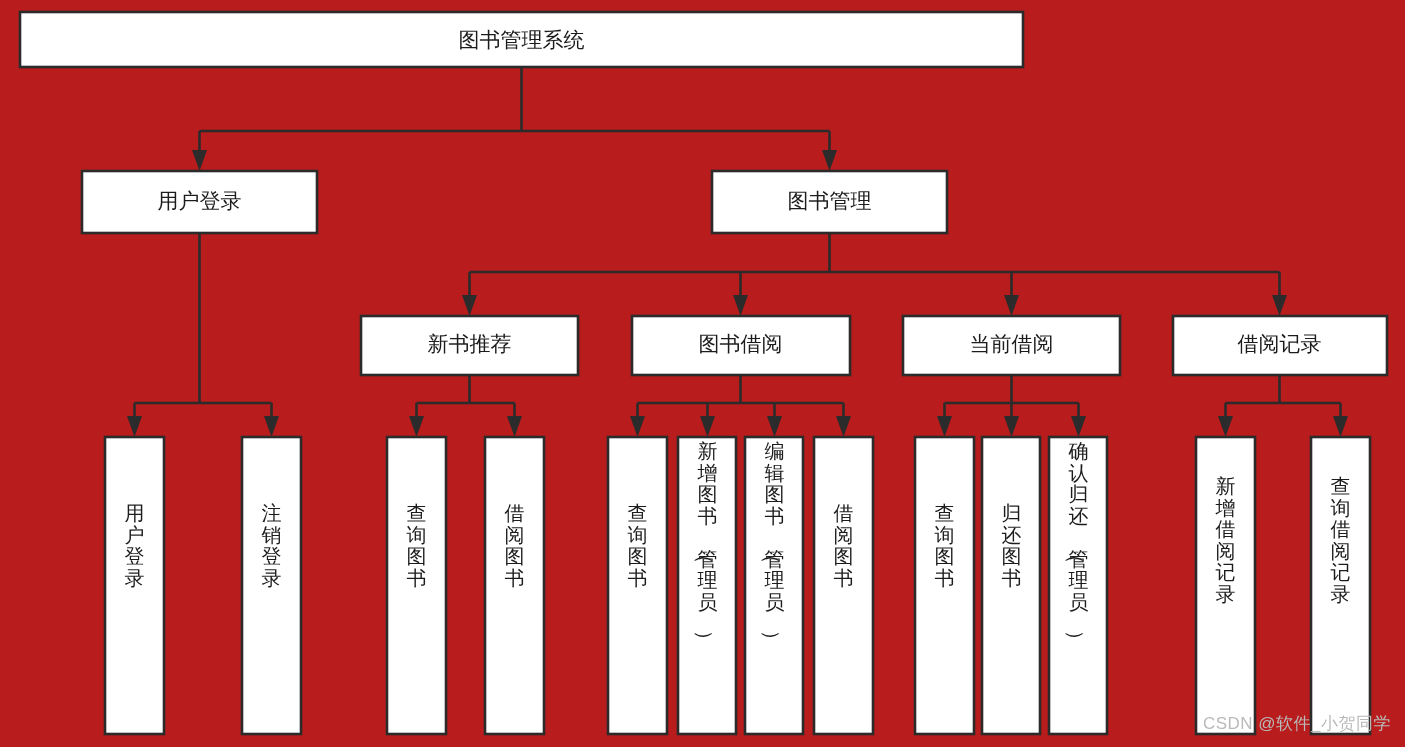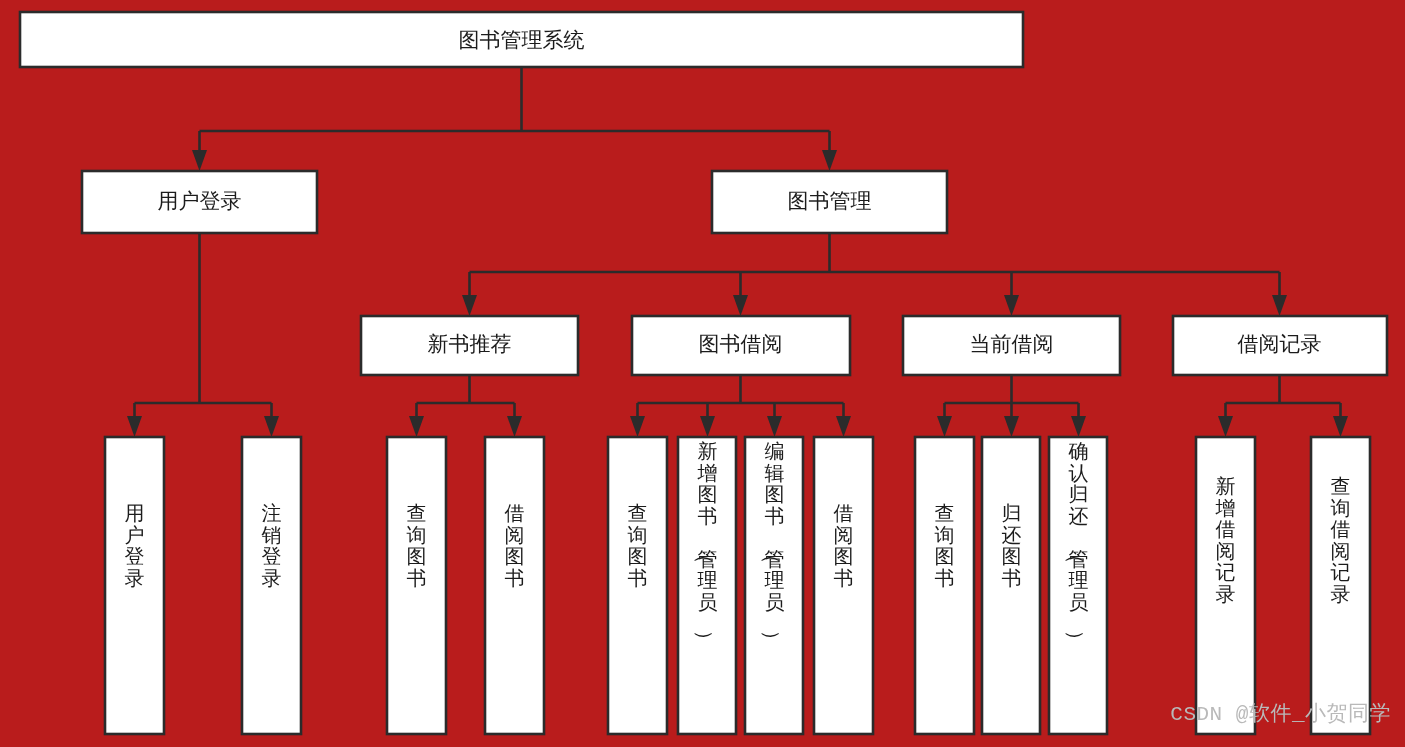--- a/index.html
+++ b/index.html
@@ -49,23 +49,23 @@
   }
   .node-label-vertical {
     font-family: "Liberation Sans", "DejaVu Sans", sans-serif;
     fill: #1c1c1c;
     font-size: 20px;
     text-anchor: middle;
   }
   .watermark {
     position: absolute;
     right: 14px;
-    bottom: 20px;
-    font-family: Liberation Mono, monospace;
-    font-size: 21px;
+    bottom: 12px;
+    font-family: Liberation Sans, sans-serif;
+    font-size: 17px;
     color: #b9b9b9;
     letter-spacing: 0.5px;
     white-space: nowrap;
     pointer-events: none;
   }
 </style>
 </head>
 <body>
 
 <div id="diagram-root">

